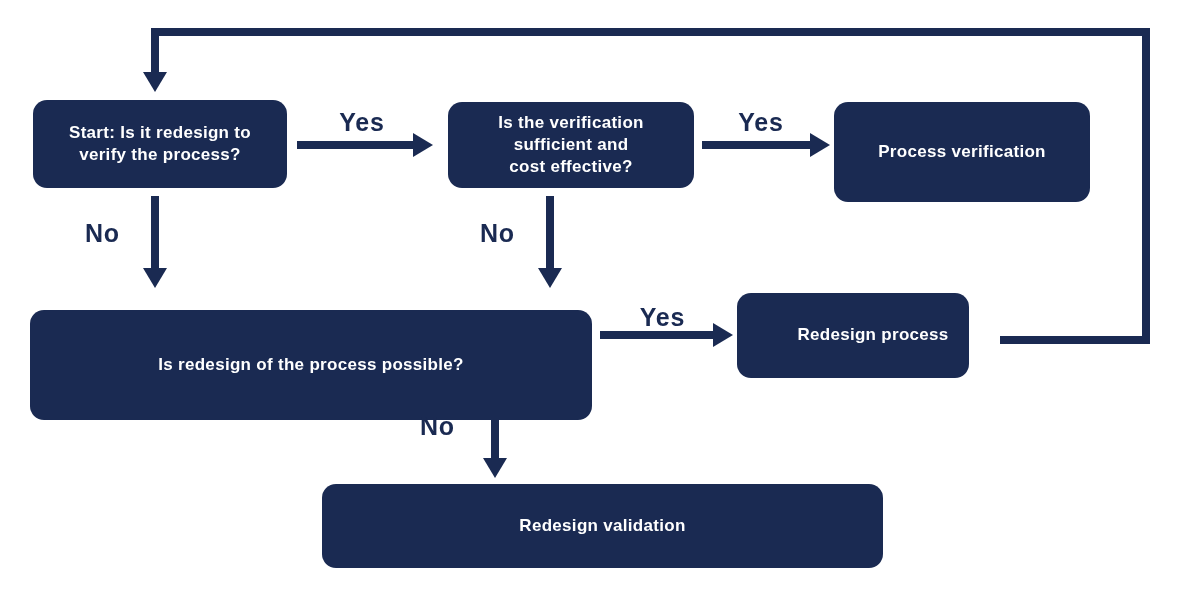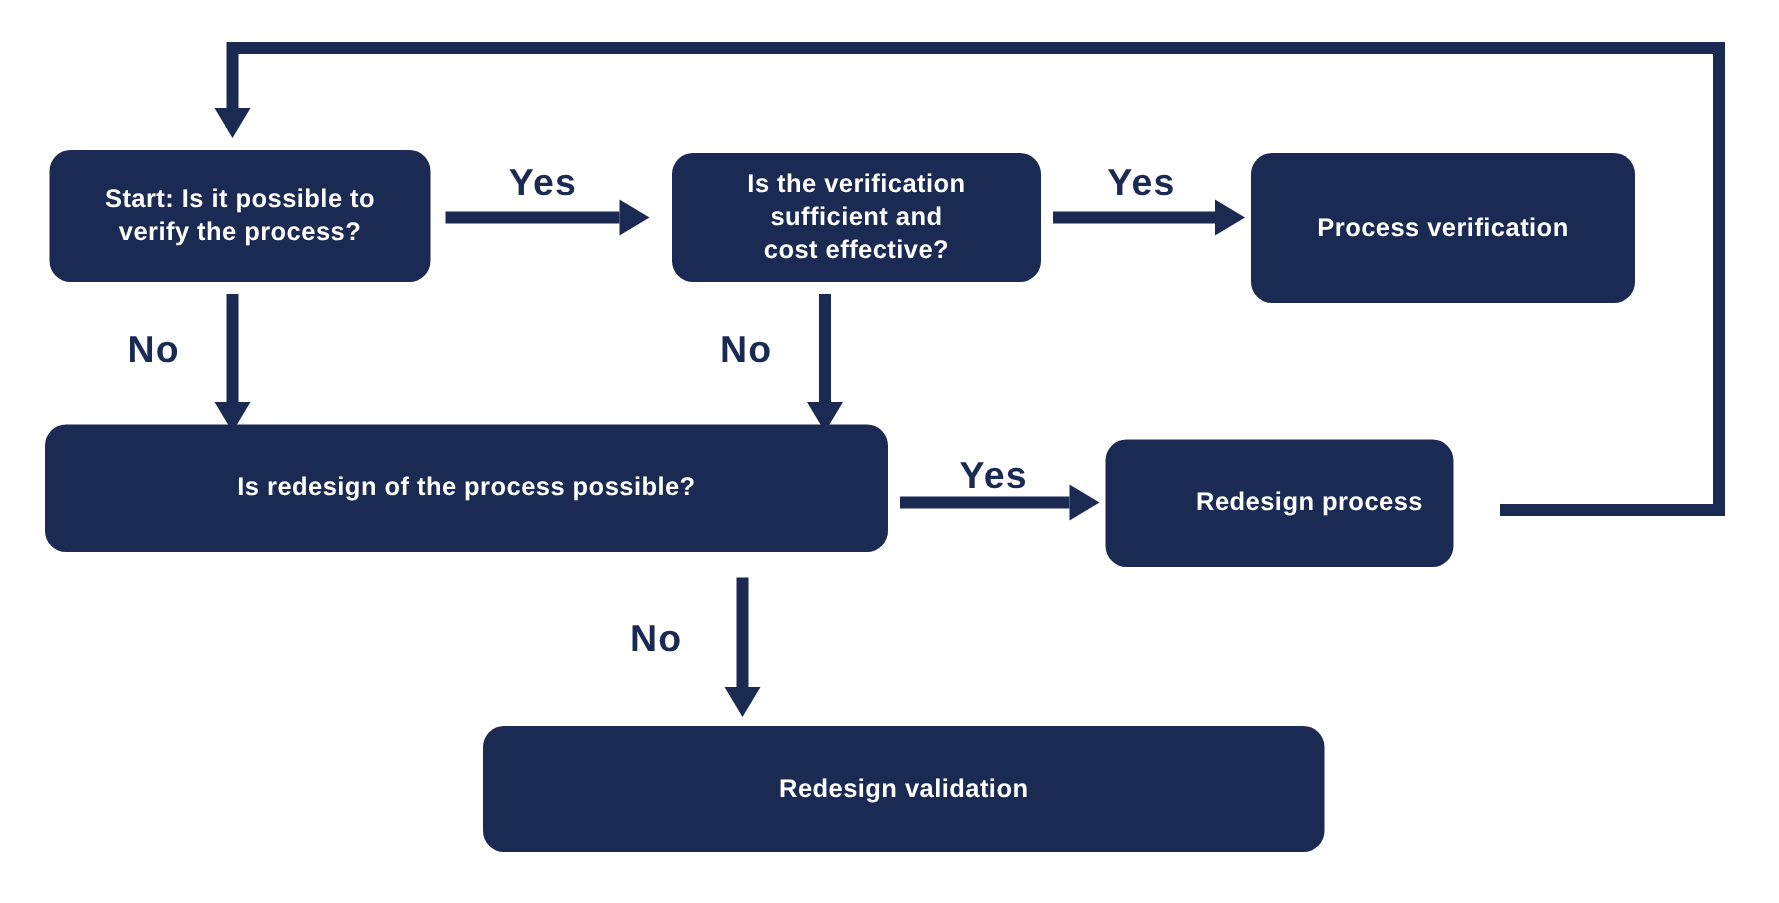--- a/index.html
+++ b/index.html
@@ -61,21 +61,21 @@
     font-weight: 700;
     letter-spacing: 0.8px;
   }
   .ta-c { text-align: center; }
   .ta-r { }
 
   
   #node-start               { left: 33px;  top: 100px; width: 254px; height: 88px; }
   #node-verification-check  { left: 438px; top: 102px; width: 246px; height: 86px; margin-left: 10px; }
   #node-process-verification{ left: 834px; top: 102px; width: 256px; height: 100px; }
-  #node-redesign-check      { left: 30px;  top: 283px; width: 562px; height: 85px; text-align: right; }
+  #node-redesign-check      { left: 30px;  top: 310px; width: 562px; height: 110px; text-align: right; }
   #node-redesign-process    { left: 737px; top: 293px; width: 232px; height: 85px; padding-left: 40px; }
   #node-process-validation  { left: 322px; top: 484px; width: 561px; height: 84px; }
 
   
   #edge-yes1-line  { left: 297px; top: 141px; width: 116px; }
   #edge-yes1-head  { left: 413px; top: 133px; }
   #edge-yes1-label { left: 297px; top: 108px; width: 130px; }
 
   #edge-yes2-line  { left: 702px; top: 141px; width: 108px; }
   #edge-yes2-head  { left: 810px; top: 133px; }
@@ -102,21 +102,21 @@
   #loop-seg-right  { left: 1142px; top: 28px;  height: 316px; }
   #loop-seg-top    { left: 151px;  top: 28px;  width: 999px; }
   #loop-seg-drop   { left: 151px;  top: 36px;  height: 36px; }
   #loop-head       { left: 143px;  top: 72px; }
 </style>
 </head>
 <body>
 
 <div class="canvas">
 
-  <div class="node" id="node-start">Start: Is it possible to
+  <div class="node" id="node-start">Start: Is it redesign to
 verify the process?</div>
 
   <div class="node" id="node-verification-check">Is the verification
 sufficient and
 cost effective?</div>
 
   <div class="node" id="node-process-verification">Process verification</div>
 
   <div class="node" id="node-redesign-check">Is redesign of the process possible?</div>
 

